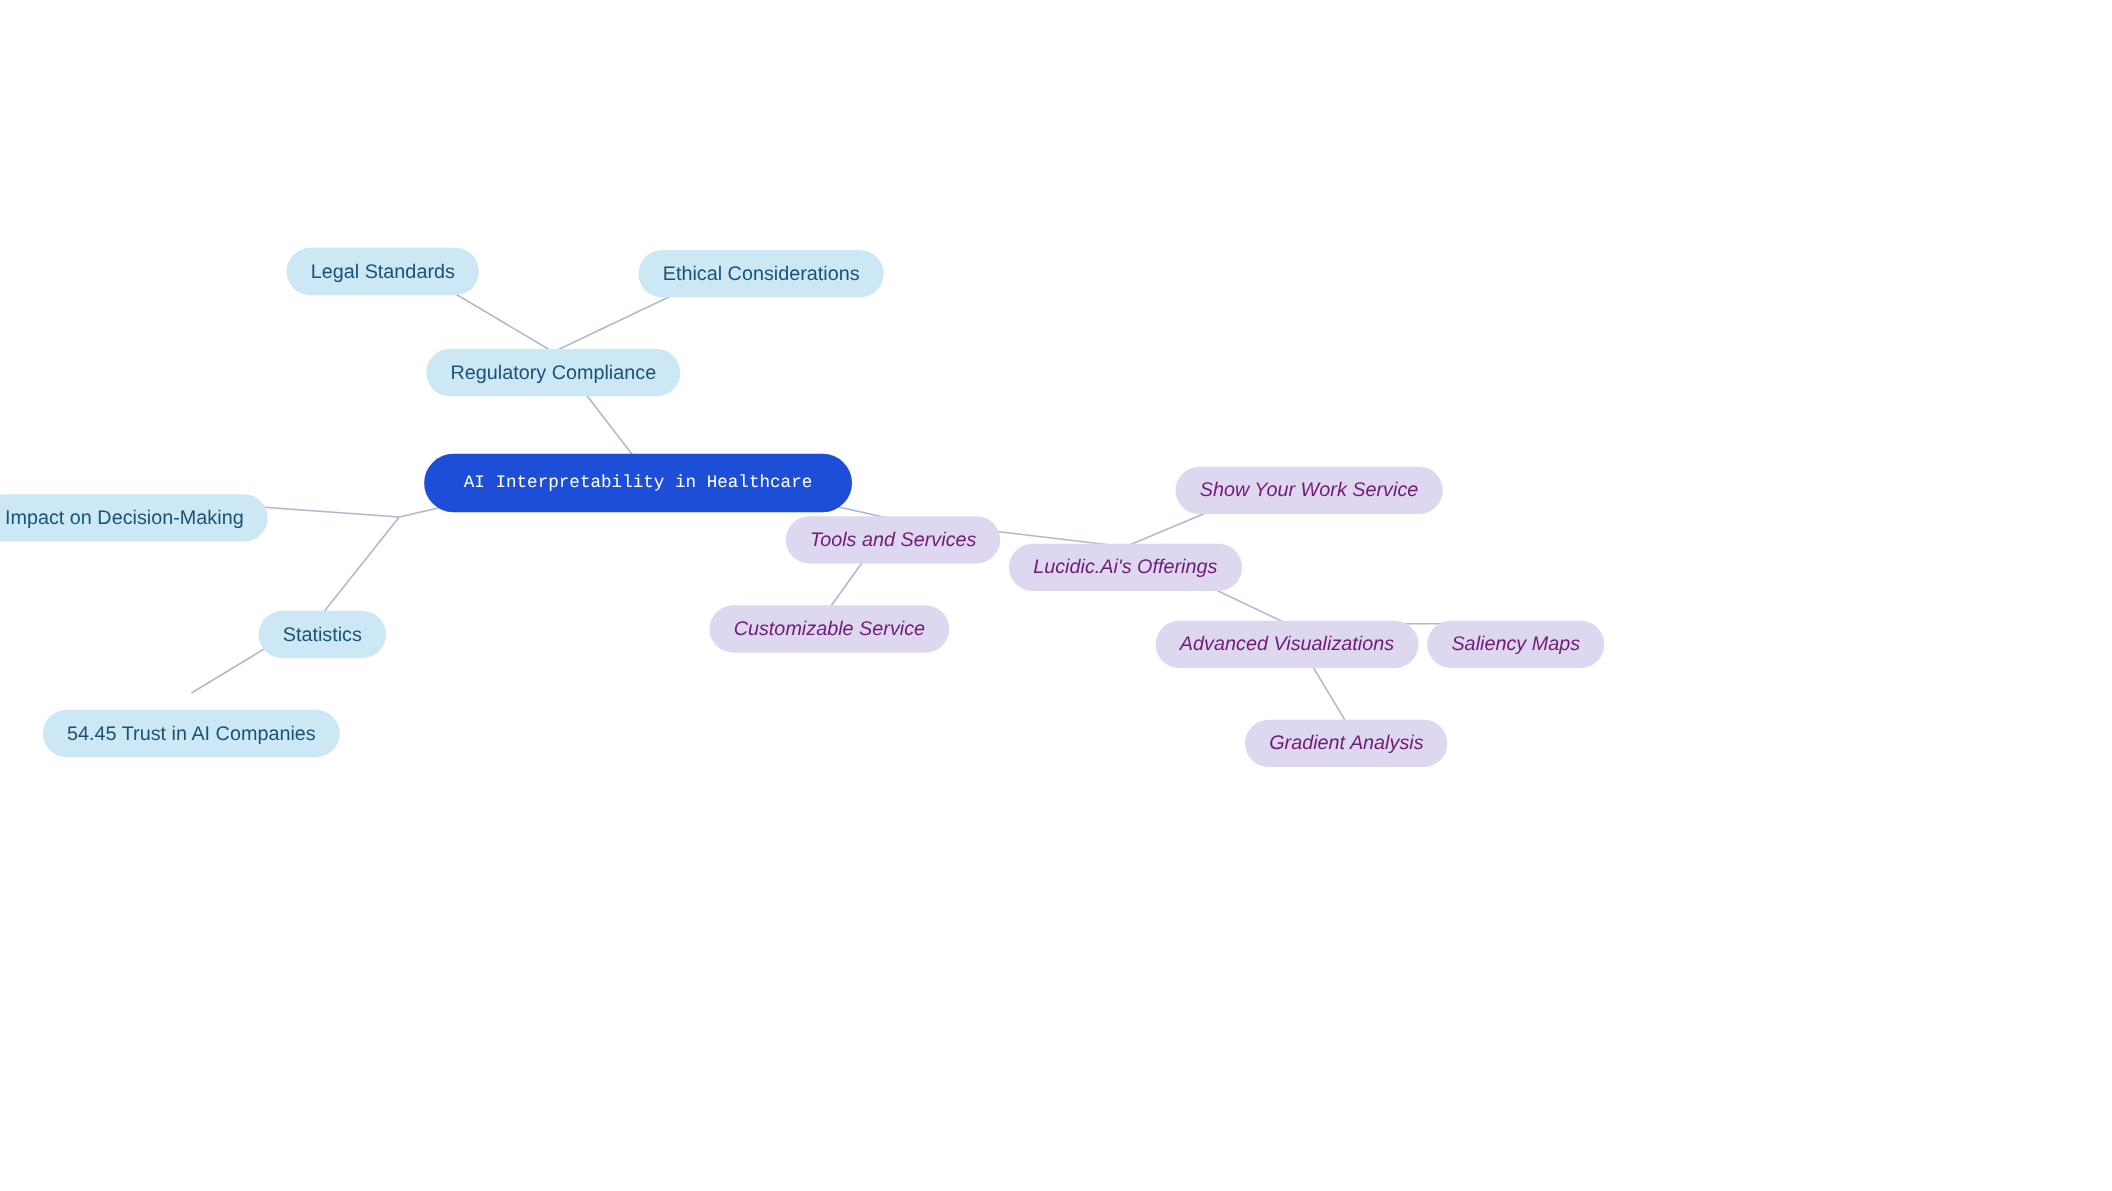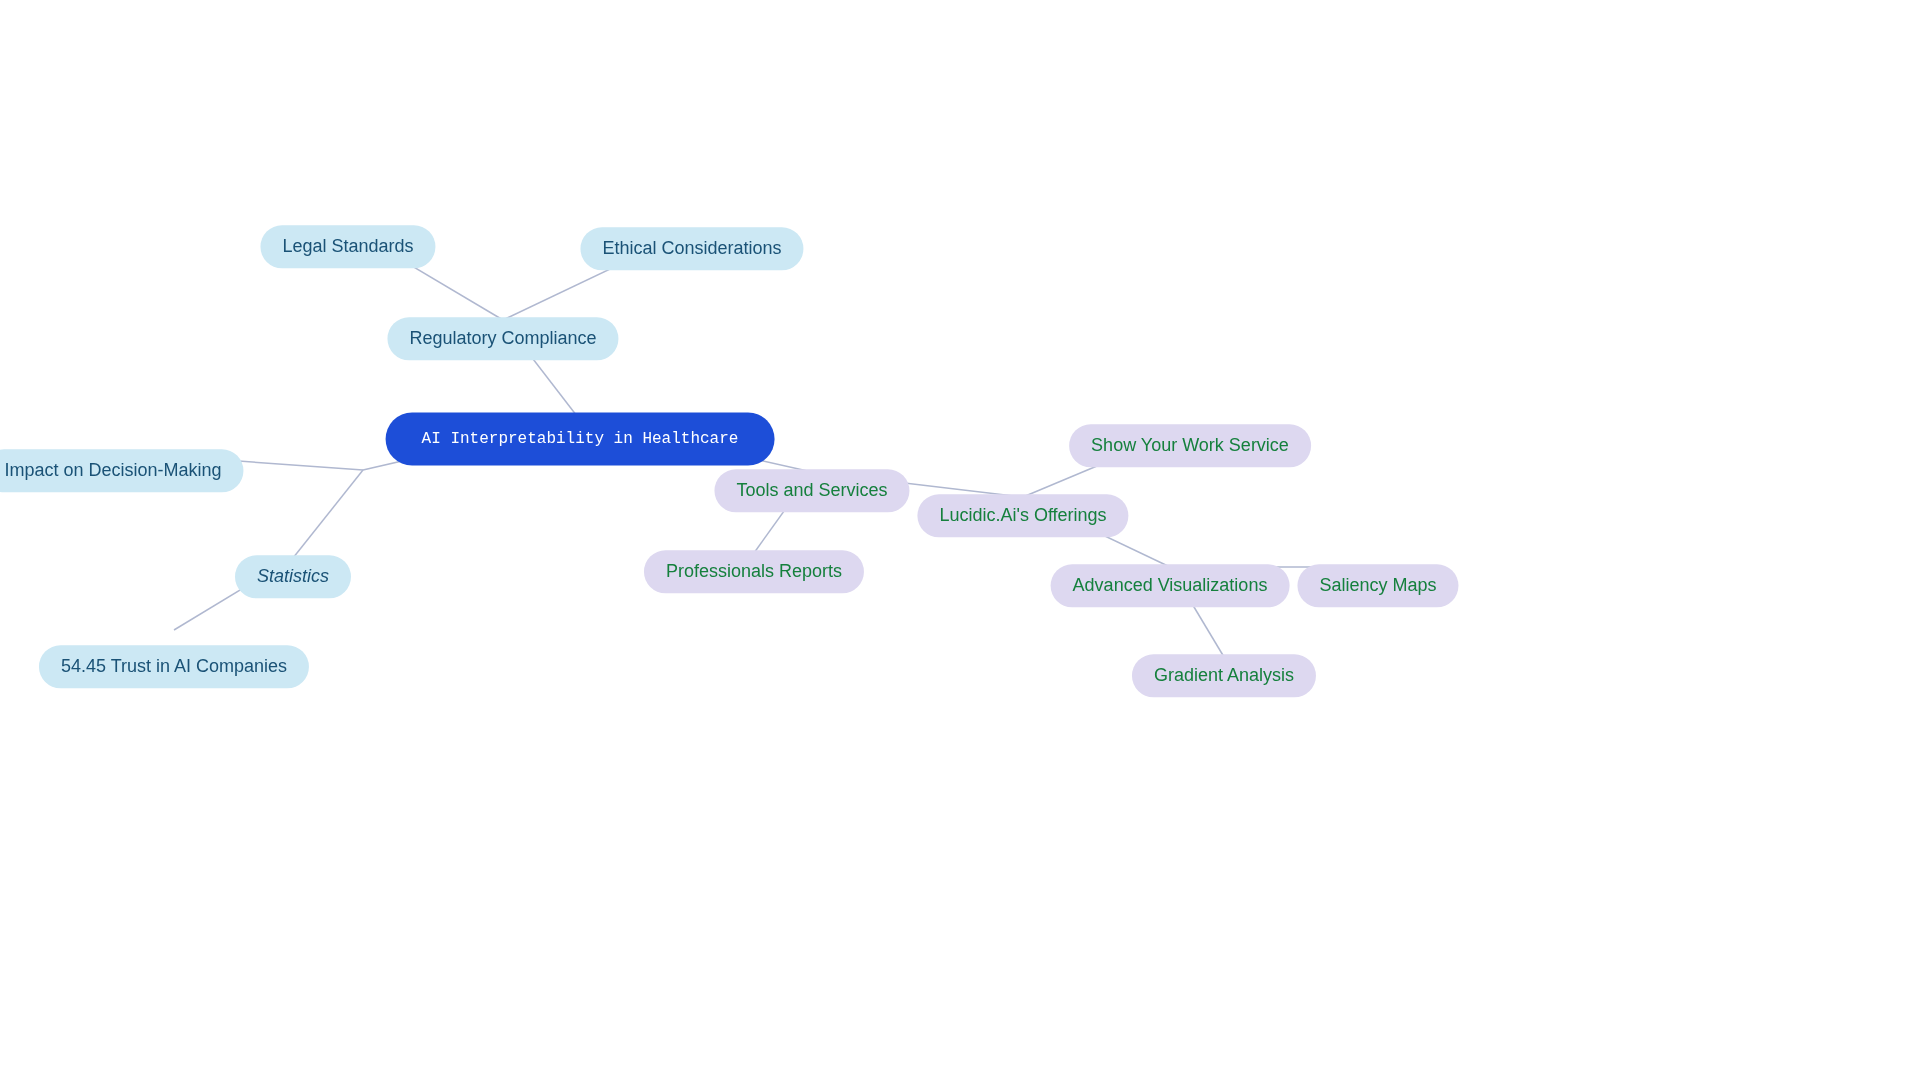--- a/index.html
+++ b/index.html
@@ -40,22 +40,23 @@
       border-radius: 50px;
       font-family: Liberation Mono, monospace;
     }
     .node-light-blue {
       background: #cce8f4;
       color: #1a5276;
       border: none;
     }
     .node-light-purple {
       background: #ddd8f0;
-      color: #15803d;
+      color: #701a75;
       border: none;
+      font-style: italic;
     }
   </style>
 </head>
 <body>
 
 <svg id="mind-map-canvas">
 
 <line x1="580" y1="420" x2="503" y2="320" stroke="#b0b8d0" stroke-width="1.5"></line>
     <line x1="503" y1="320" x2="692" y2="230" stroke="#b0b8d0" stroke-width="1.5"></line>
     <line x1="503" y1="320" x2="348" y2="228" stroke="#b0b8d0" stroke-width="1.5"></line>
@@ -71,22 +72,22 @@
     <line x1="1170" y1="567" x2="1378" y2="567" stroke="#b0b8d0" stroke-width="1.5"></line>
     <line x1="1170" y1="567" x2="1224" y2="657" stroke="#b0b8d0" stroke-width="1.5"></line>
   </svg>
 
 <div id="nodes-container" style="position:absolute;top:0;left:0;width:1920px;height:1083px;pointer-events:none;">
     <div class="node node-center" style="left: 580px; top: 420px;">AI Interpretability in Healthcare</div>
     <div class="node node-light-blue" style="left: 503px; top: 320px;">Regulatory Compliance</div>
     <div class="node node-light-blue" style="left: 692px; top: 230px;">Ethical Considerations</div>
     <div class="node node-light-blue" style="left: 348px; top: 228px;">Legal Standards</div>
     <div class="node node-light-blue" style="left: 113px; top: 452px;">Impact on Decision-Making</div>
-    <div class="node node-light-blue" style="left: 293px; top: 558px; font-style: italic;">Statistics</div>
+    <div class="node node-light-blue" style="left: 293px; top: 558px;">Statistics</div>
     <div class="node node-light-blue" style="left: 174px; top: 648px;">54.45 Trust in AI Companies</div>
     <div class="node node-light-purple" style="left: 812px; top: 472px;">Tools and Services</div>
-    <div class="node node-light-purple" style="left: 754px; top: 553px;">Professionals Reports</div>
+    <div class="node node-light-purple" style="left: 754px; top: 553px;">Customizable Service</div>
     <div class="node node-light-purple" style="left: 1023px; top: 497px;">Lucidic.Ai's Offerings</div>
     <div class="node node-light-purple" style="left: 1190px; top: 427px;">Show Your Work Service</div>
     <div class="node node-light-purple" style="left: 1170px; top: 567px;">Advanced Visualizations</div>
     <div class="node node-light-purple" style="left: 1378px; top: 567px;">Saliency Maps</div>
     <div class="node node-light-purple" style="left: 1224px; top: 657px;">Gradient Analysis</div>
   </div>
 
 </body></html>

